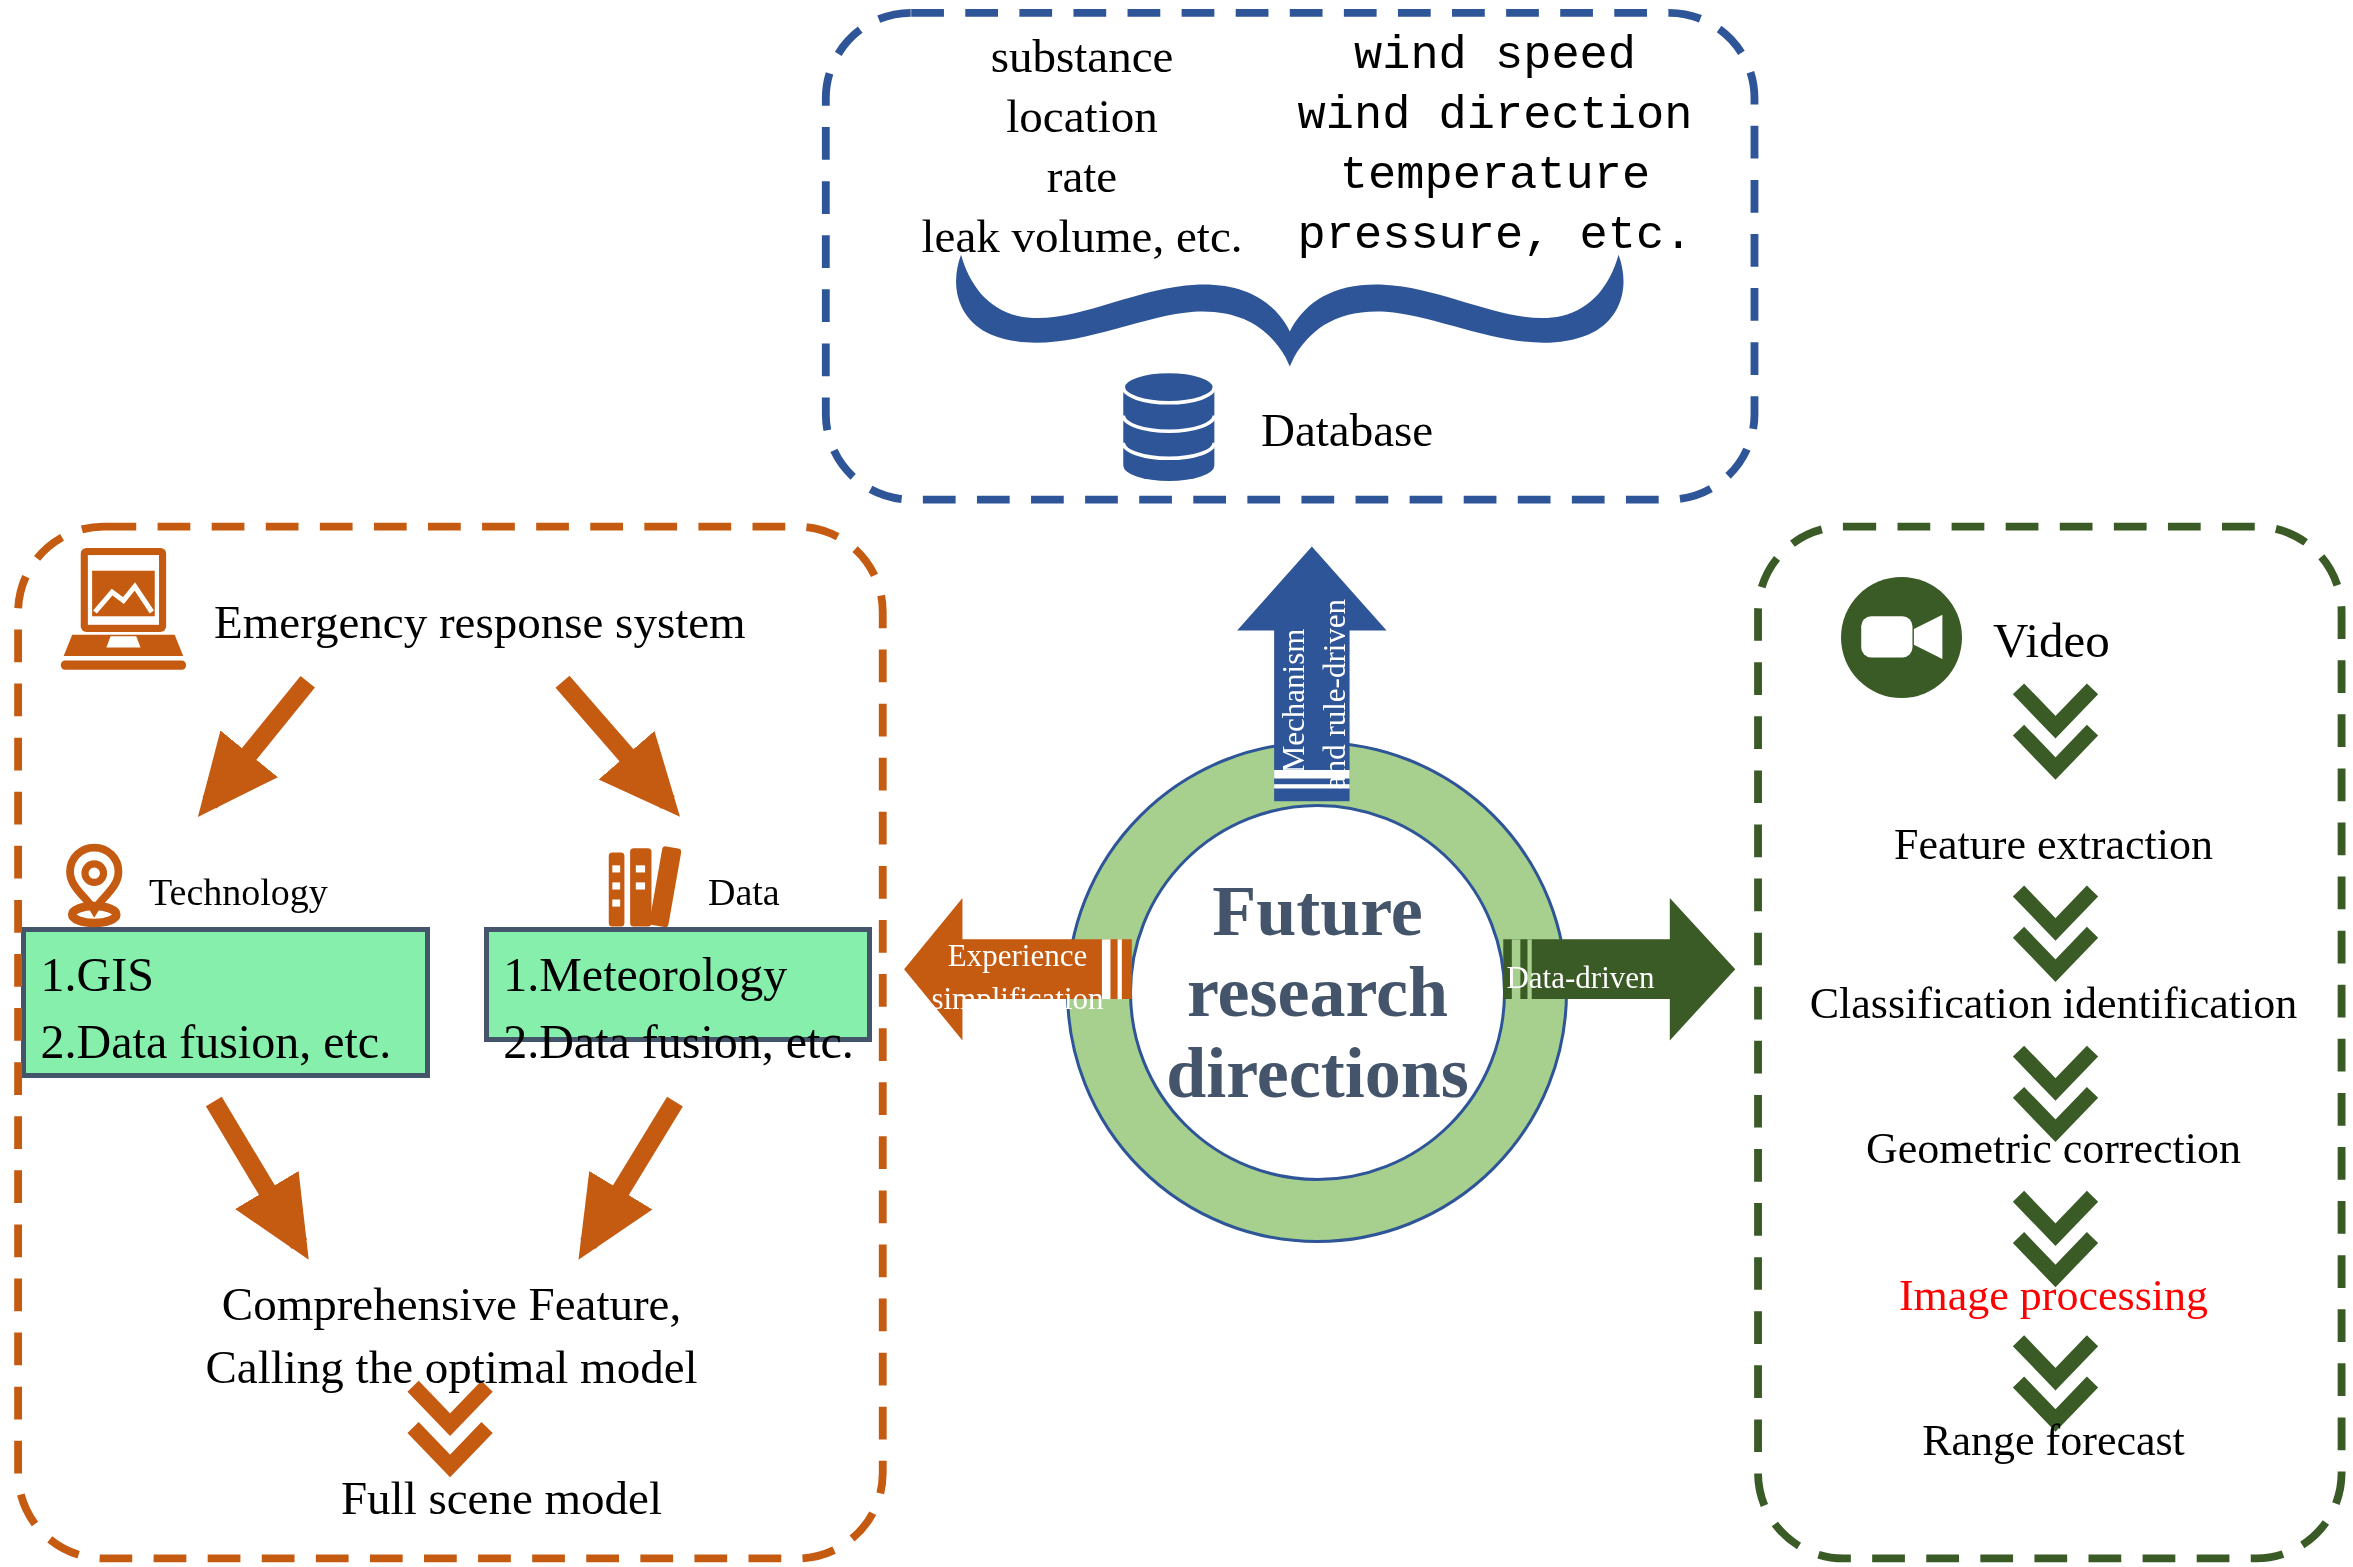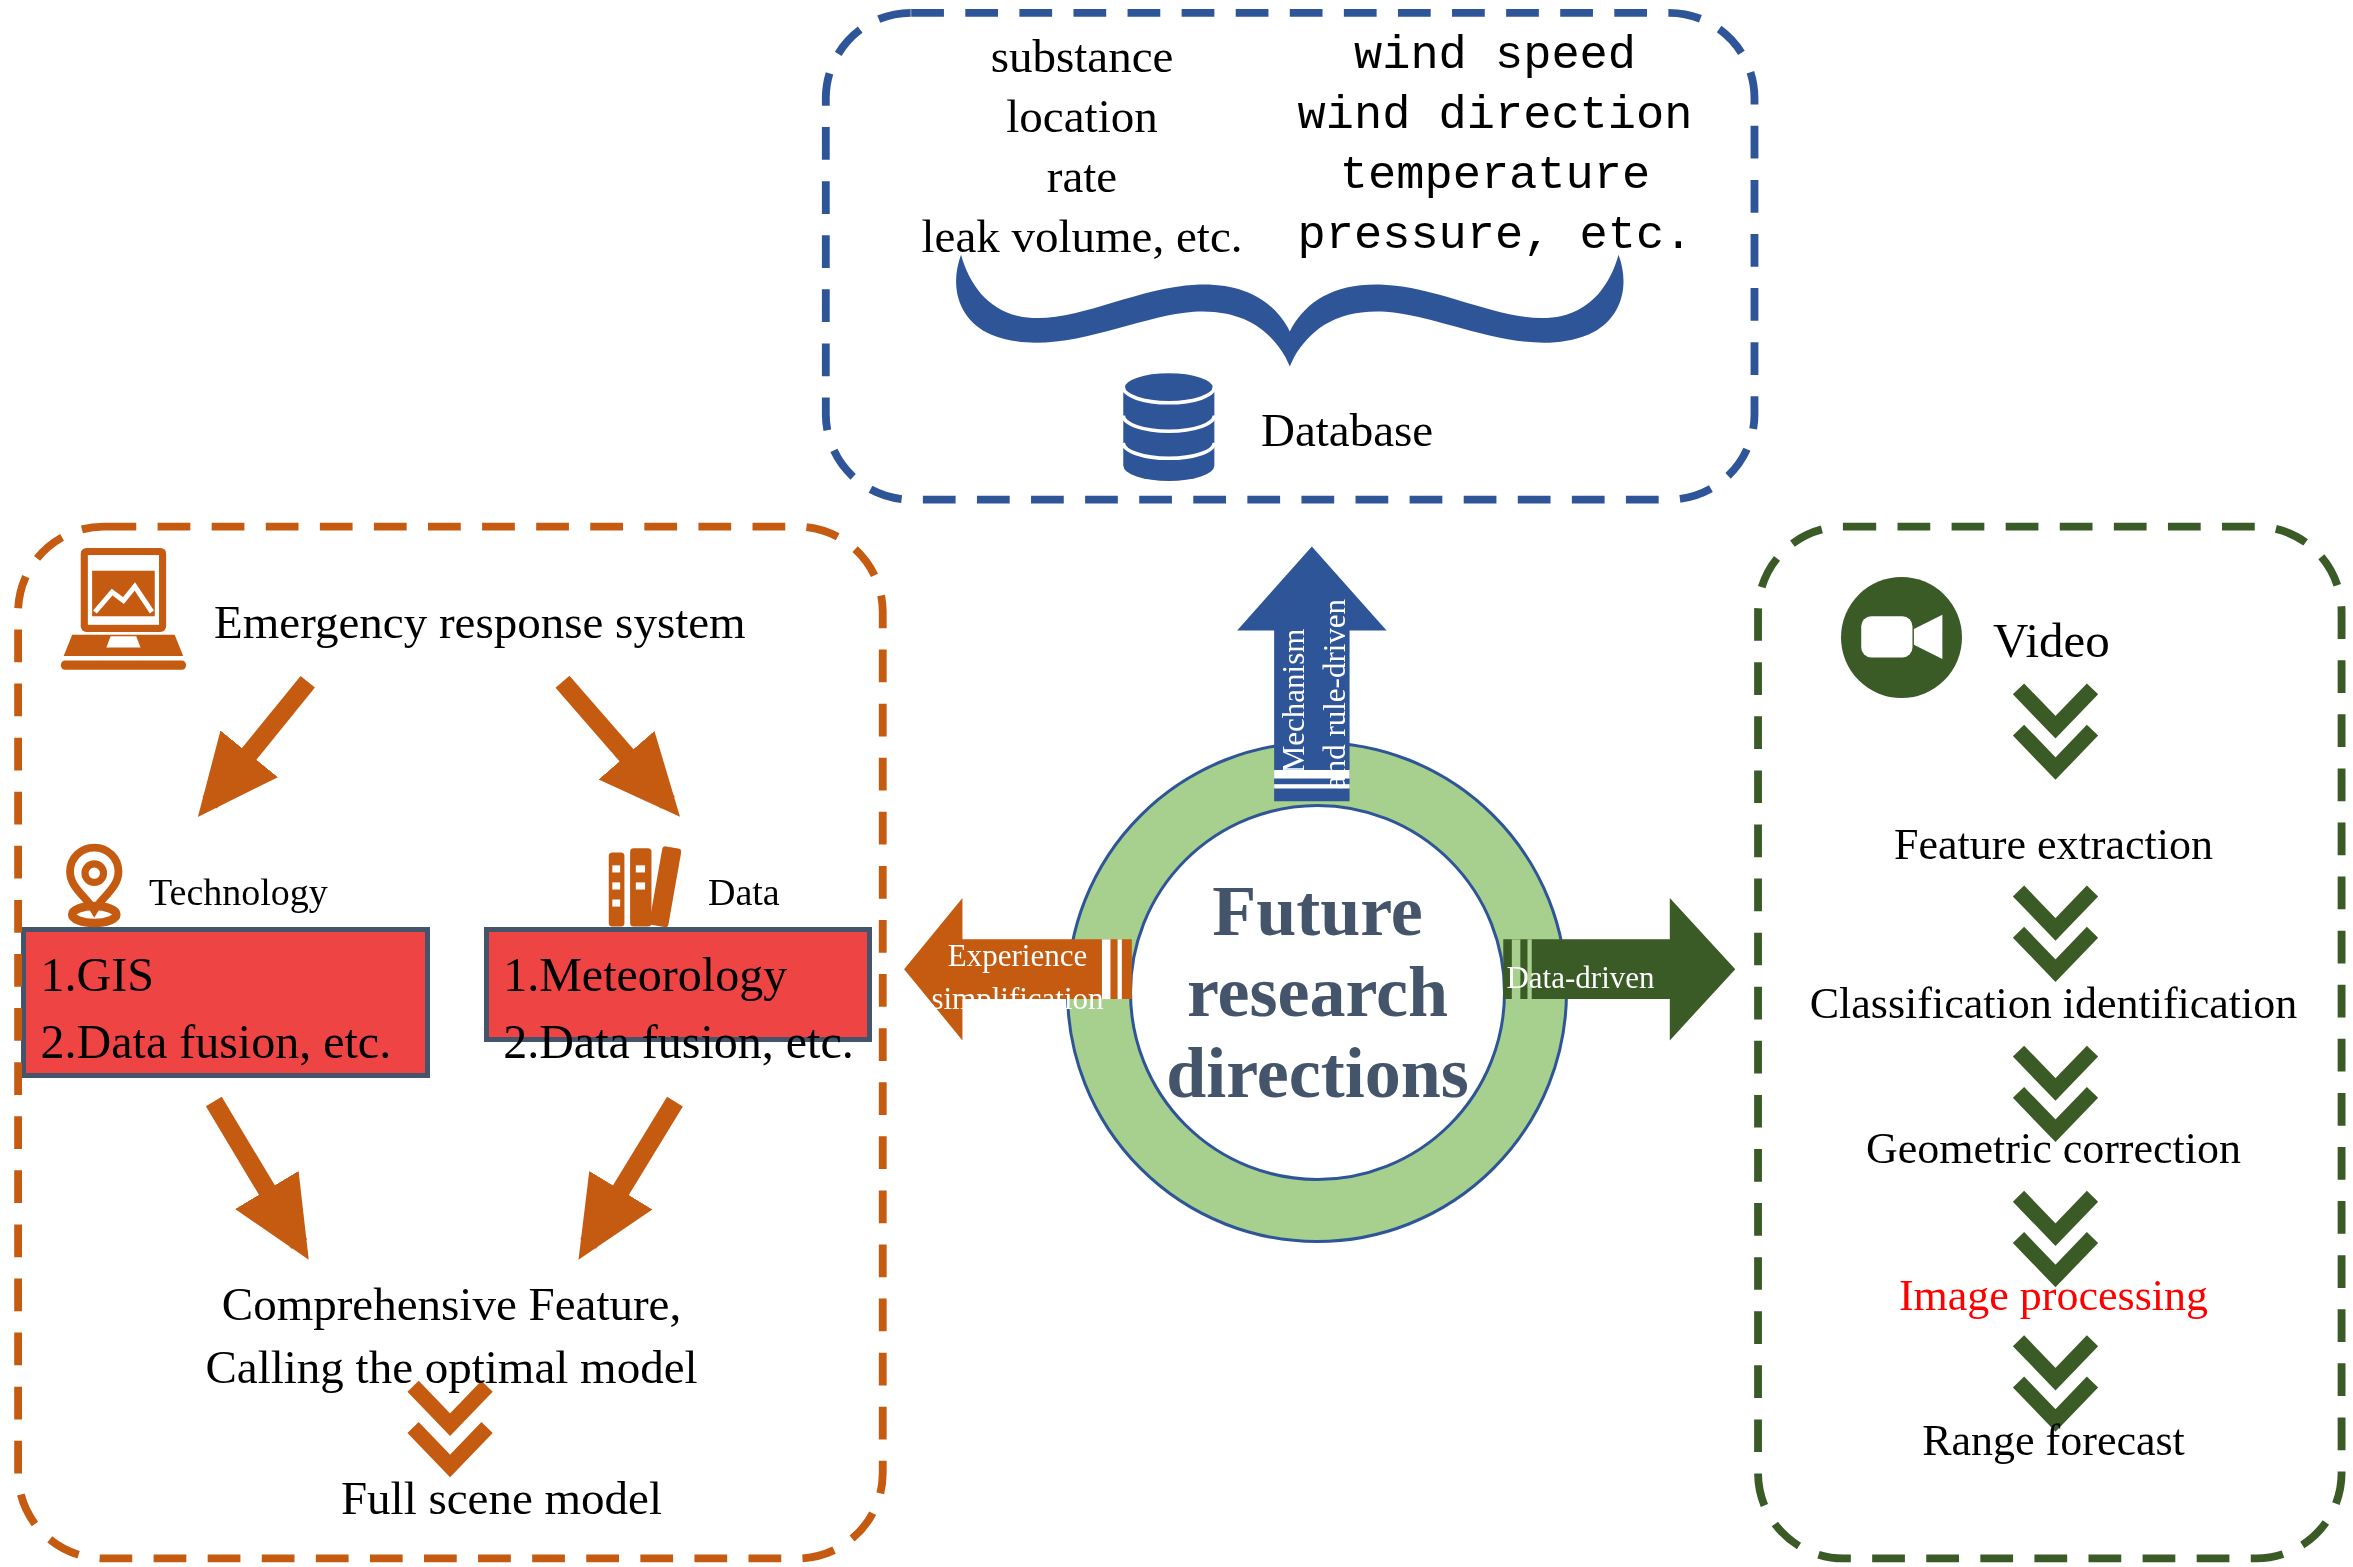--- a/index.html
+++ b/index.html
@@ -13,21 +13,21 @@
   .ring-inner{left:1129px;top:804px;width:377px;height:377px;border-radius:50%;
               background:#fff;border:3.6px solid #2E5597;box-sizing:border-box;}
   .center-title{left:1104px;top:871px;width:427px;text-align:center;font-weight:bold;
                 font-size:72px;line-height:81px;color:#44546A;}
   
   .topcol{top:26px;width:498px;text-align:center;font-size:47px;line-height:60px;}
   .dbl{left:1261px;top:403px;width:299px;font-size:47px;line-height:54px;}
   
   .ers{left:214px;top:596px;width:641px;font-size:47px;line-height:53px;}
   .cat{font-size:38px;line-height:51px;}
-  .obox{background:#ef4444;border:5.7px solid #44546A;box-sizing:border-box;
+  .obox{background:#86efac;border:5.7px solid #44546A;box-sizing:border-box;
         font-size:48px;line-height:67px;color:#000;padding:8.5px 0 0 14.2px;}
   .analysis{left:85px;top:1273px;width:733px;text-align:center;font-size:47px;line-height:63px;}
   .fullscene{left:231px;top:1472px;width:541px;text-align:center;font-size:47px;line-height:53px;}
   
   .wlabel{color:#fff;text-align:center;font-size:31px;}
   .vlabel{position:absolute;width:370px;height:40px;line-height:40px;text-align:center;
           transform:rotate(-90deg);color:#fff;font-size:31px;}
   
   .vcircle{left:1841px;top:577px;width:121px;height:121px;border-radius:50%;background:#3A5A26;}
   .vtext{left:1993px;top:614px;width:285px;font-size:49px;line-height:53px;}

